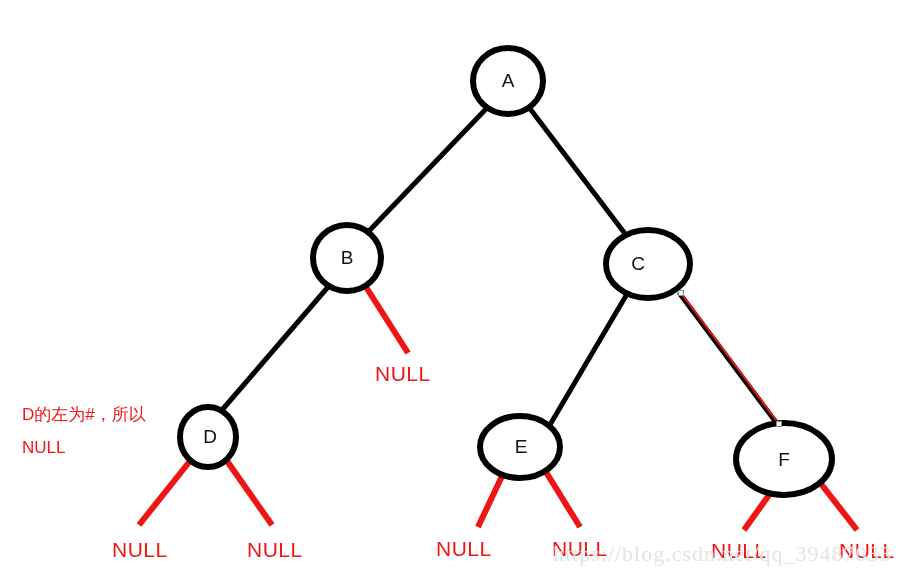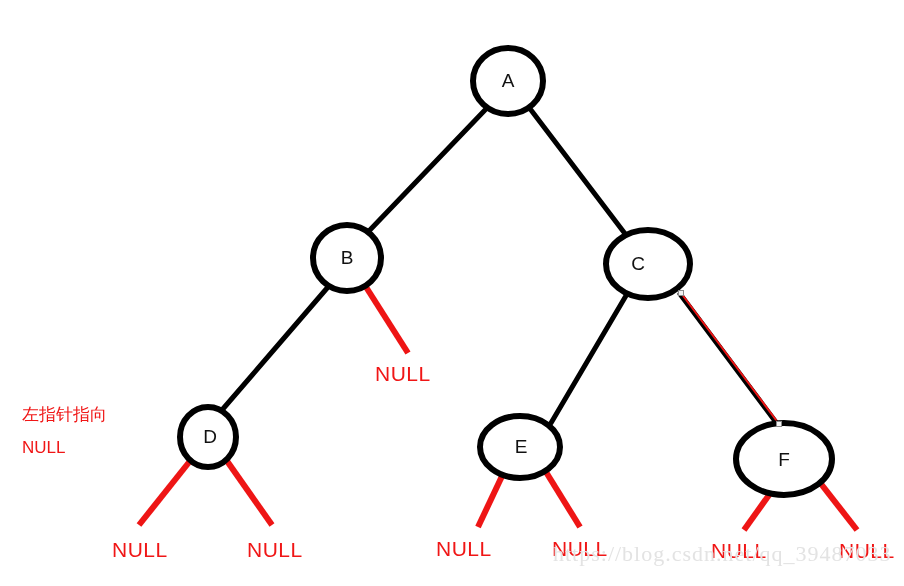--- a/index.html
+++ b/index.html
@@ -156,19 +156,19 @@
 
   <div class="null-label" style="left:375px; top:362px;">NULL</div>
   <div class="null-label" style="left:112px; top:538px;">NULL</div>
   <div class="null-label" style="left:247px; top:538px;">NULL</div>
   <div class="null-label" style="left:436px; top:537px;">NULL</div>
   <div class="null-label" style="left:552px; top:537px;">NULL</div>
   <div class="null-label" style="left:711px; top:539px;">NULL</div>
   <div class="null-label" style="left:839px; top:539px;">NULL</div>
 
   <div class="annotation">
-    <div>左指针指向</div>
+    <div>D的左为#，所以</div>
     <div>NULL</div>
   </div>
 
   <div class="watermark">https://blog.csdn.net/qq_39487033</div>
 
 </div>
 
 </body></html>

